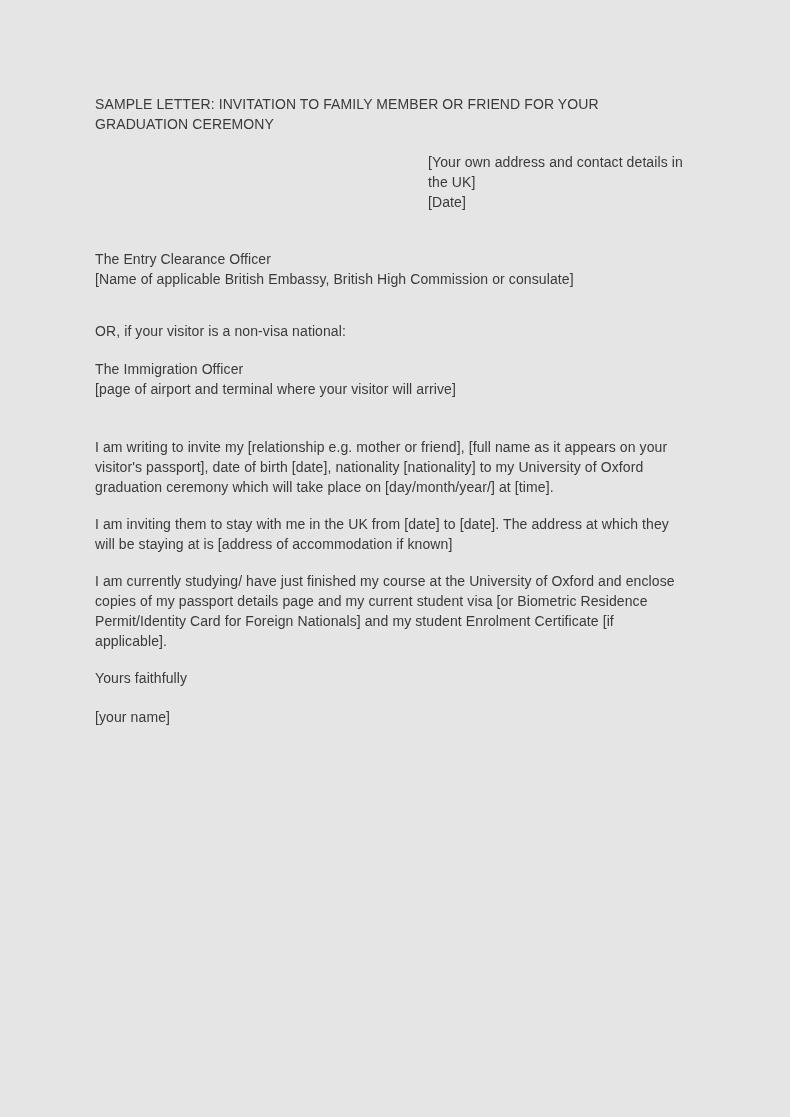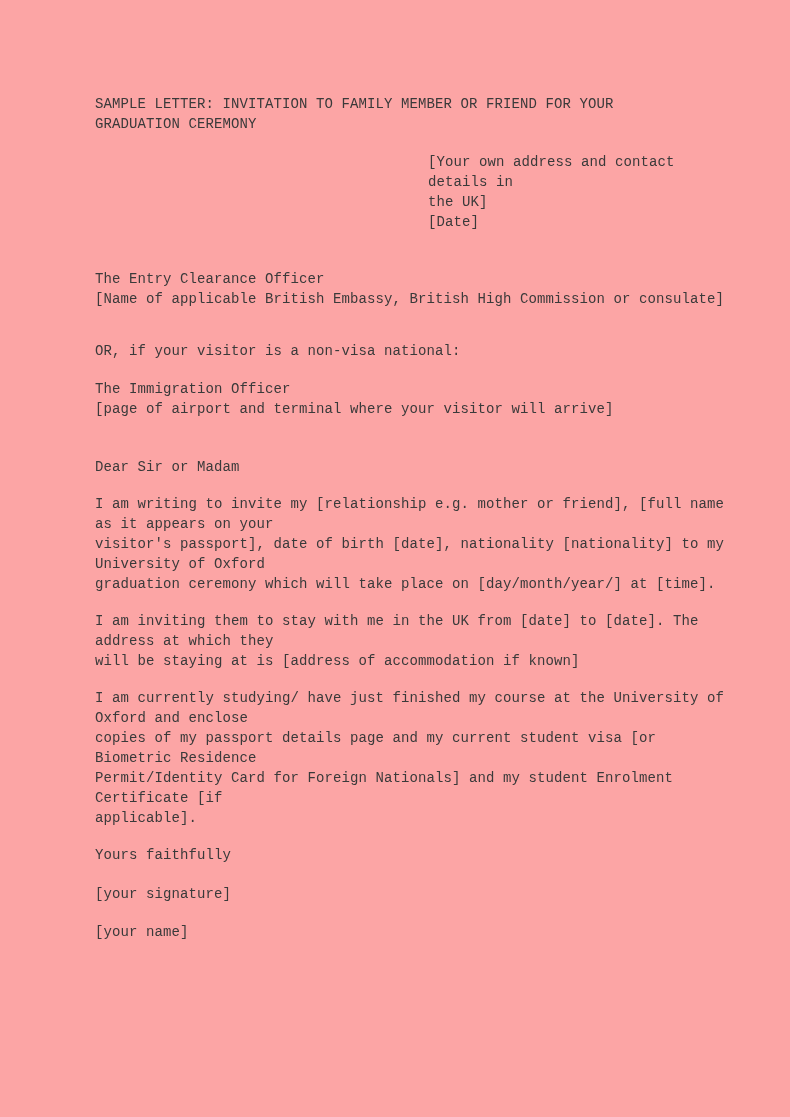--- a/index.html
+++ b/index.html
@@ -13,22 +13,21 @@
     position: relative;
     font-family: "Liberation Sans", sans-serif;
     color: #3a3a3a;
     overflow: hidden;
   }
   .page {
     position: absolute;
     left: 0; top: 0;
     width: 790px;
     height: 1117px;
-    background: #fca5a5;
-    font-family: Liberation Mono, monospace;
+    background: #e5e5e5;
   }
   .content {
     position: absolute;
     left: 95px;
     top: 94px;
     width: 640px;
     font-size: 14px;
     line-height: 20px;
     letter-spacing: 0.1px;
   }
@@ -63,36 +62,34 @@
 [Date]</div>
 
     <div class="block recipient">The Entry Clearance Officer
 [Name of applicable British Embassy, British High Commission or consulate]</div>
 
     <div class="block or-note">OR, if your visitor is a non-visa national:</div>
 
     <div class="block immigration">The Immigration Officer
 [page of airport and terminal where your visitor will arrive]</div>
 
-    <div class="block salutation">Dear Sir or Madam</div>
 
     <div class="block paragraph">I am writing to invite my [relationship e.g. mother or friend], [full name as it appears on your
 visitor's passport], date of birth [date], nationality [nationality] to my University of Oxford
 graduation ceremony which will take place on [day/month/year/] at [time].</div>
 
     <div class="block paragraph">I am inviting them to stay with me in the UK from [date] to [date]. The address at which they
 will be staying at is [address of accommodation if known]</div>
 
 
     <div class="block paragraph">I am currently studying/ have just finished my course at the University of Oxford and enclose
 copies of my passport details page and my current student visa [or Biometric Residence
 Permit/Identity Card for Foreign Nationals] and my student Enrolment Certificate [if
 applicable].</div>
 
 
     <div class="block closing">Yours faithfully</div>
 
-    <div class="block signature">[your signature]</div>
 
     <div class="block name">[your name]</div>
 
   </div>
 </div>
 
 </body></html>

